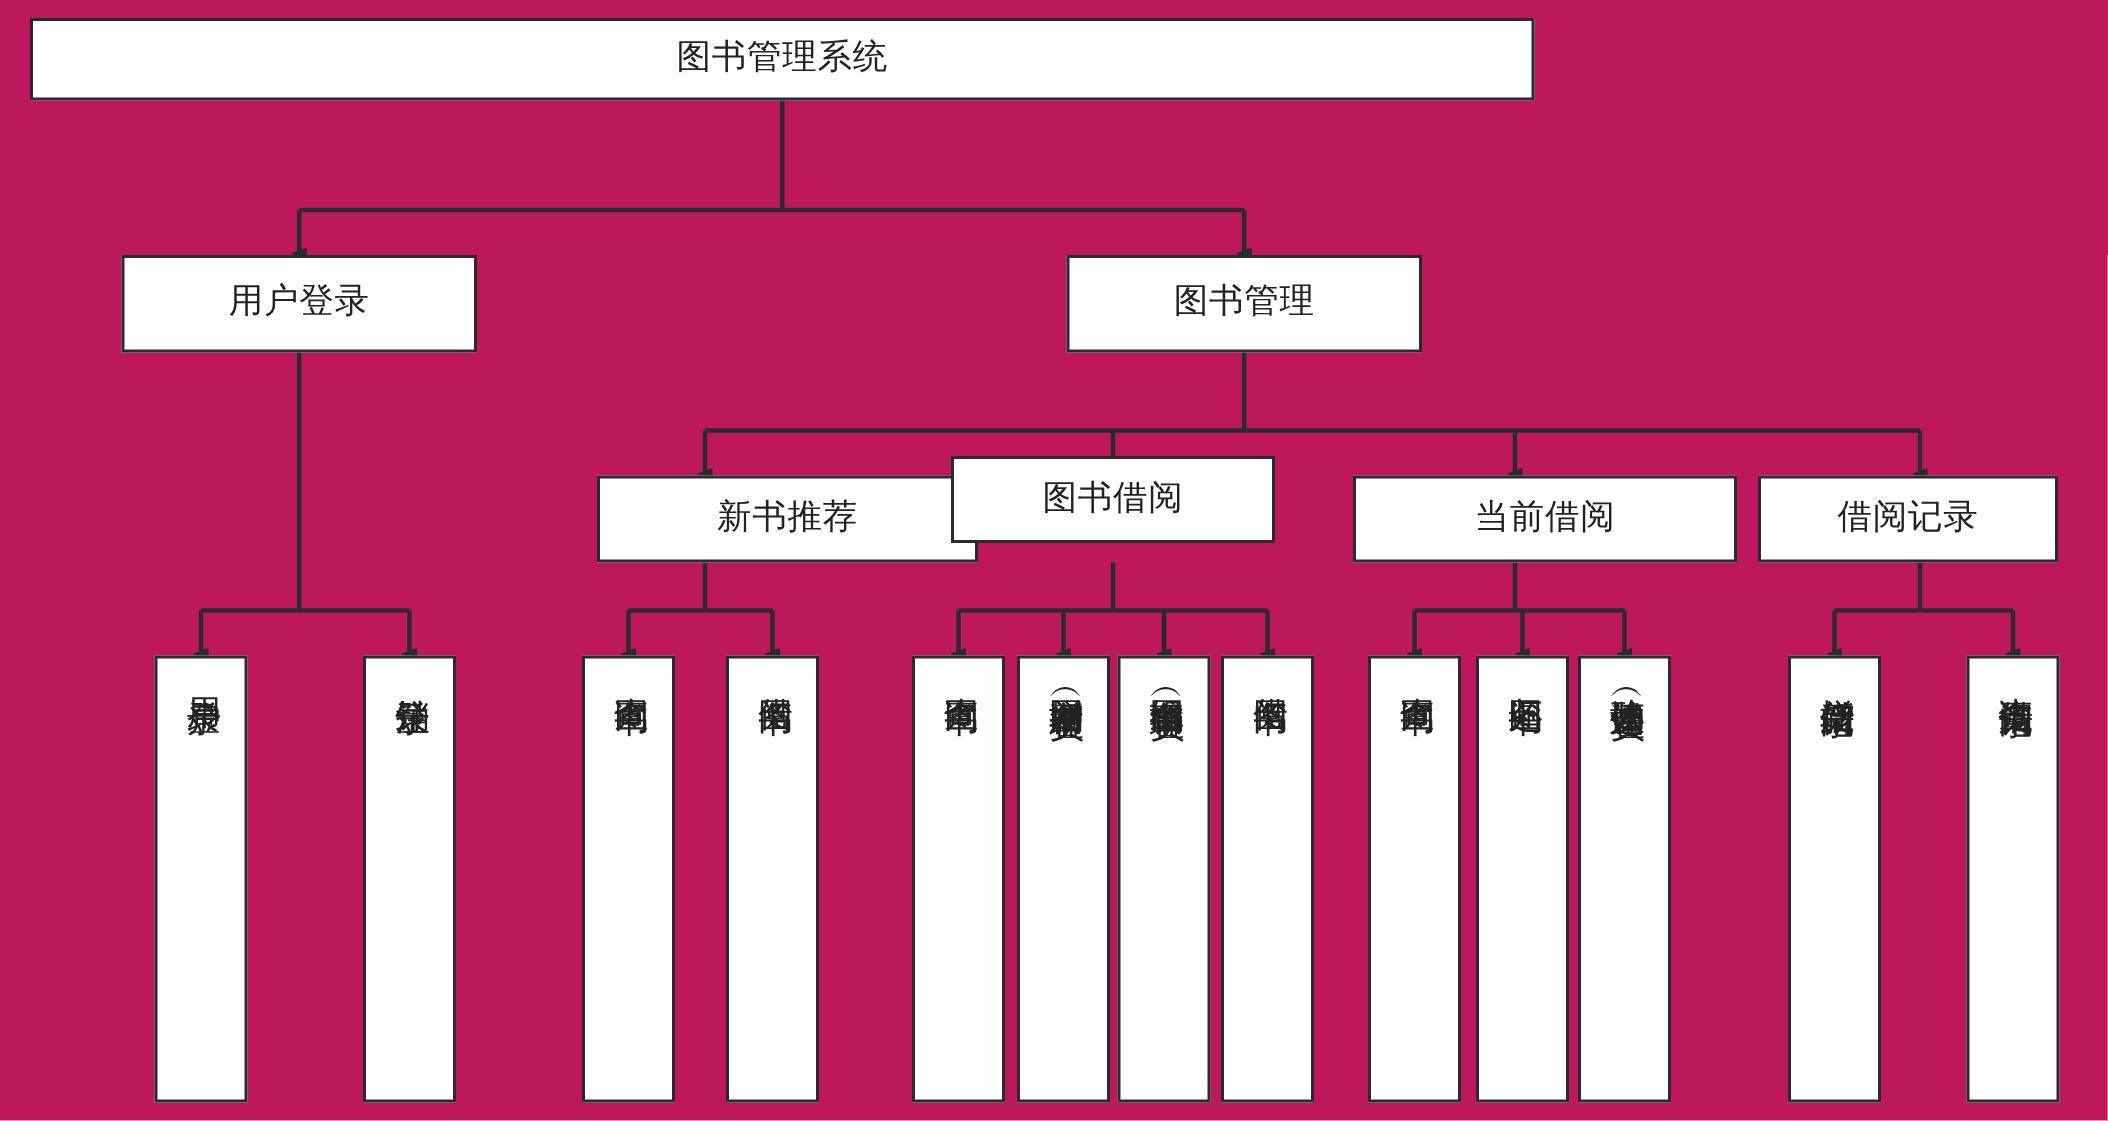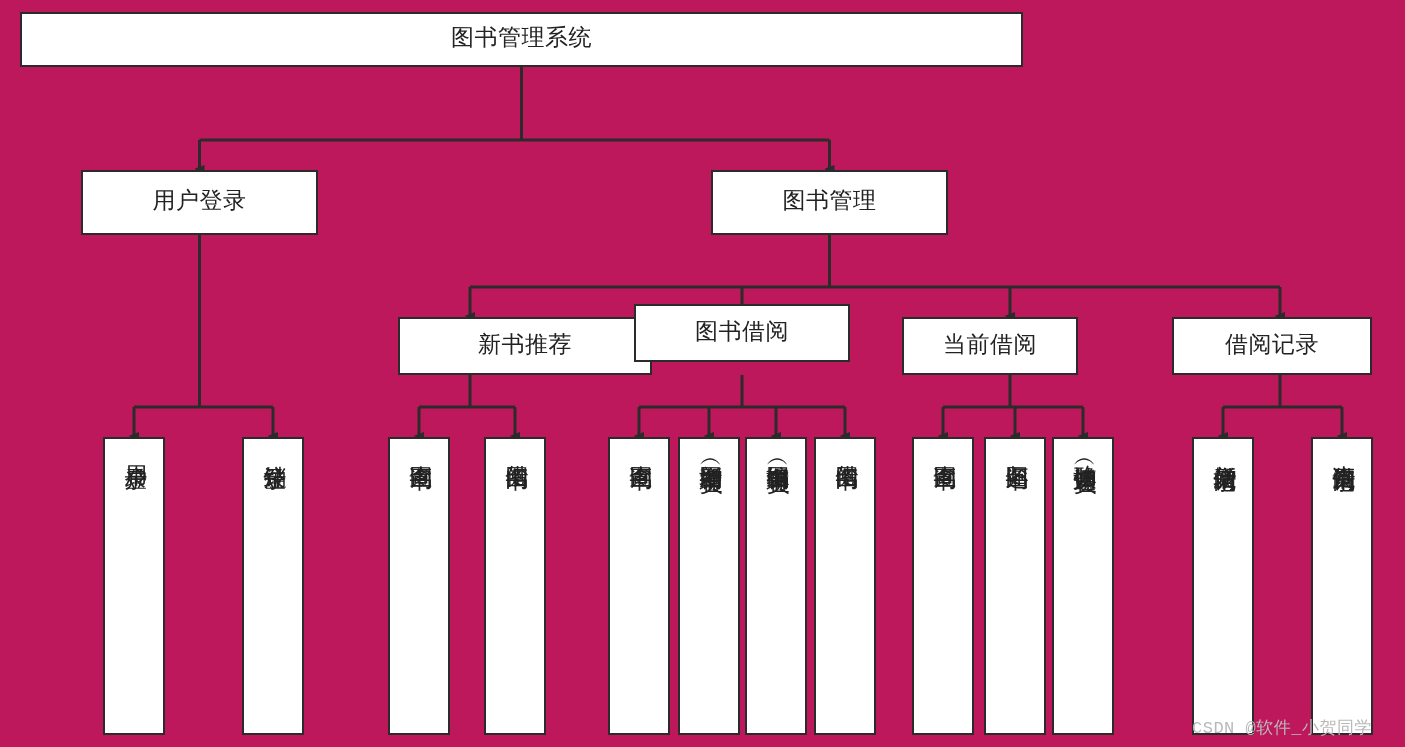--- a/index.html
+++ b/index.html
@@ -116,21 +116,21 @@
       </div>
       <div class="node node-h" style="left: 711px; top: 170px; width: 237px; height: 65px;">
         <span class="label">图书管理</span>
       </div>
       <div class="node node-h" style="left: 362px; top: 317px; width: 254px; height: 58px; margin-left: 36px;">
         <span class="label">新书推荐</span>
       </div>
       <div class="node node-h" style="left: 634px; top: 304px; width: 216px; height: 58px;">
         <span class="label">图书借阅</span>
       </div>
-      <div class="node node-h" style="left: 902px; top: 317px; width: 176px; height: 58px;">
+      <div class="node node-h" style="left: 902px; top: 317px; width: 256px; height: 58px;">
         <span class="label">当前借阅</span>
       </div>
       <div class="node node-h" style="left: 1172px; top: 317px; width: 200px; height: 58px;">
         <span class="label">借阅记录</span>
       </div>
       <div class="node node-v" style="left: 103px; top: 437px; width: 62px; height: 298px;">
         <span class="label">用户登录</span>
       </div>
       <div class="node node-v" style="left: 242px; top: 437px; width: 62px; height: 298px;">
         <span class="label">注销登录</span>
@@ -162,14 +162,13 @@
       <div class="node node-v" style="left: 1052px; top: 437px; width: 62px; height: 298px;">
         <span class="label">确认归还（管理员）</span>
       </div>
       <div class="node node-v" style="left: 1192px; top: 437px; width: 62px; height: 298px;">
         <span class="label">新增借阅记录</span>
       </div>
       <div class="node node-v" style="left: 1311px; top: 437px; width: 62px; height: 298px;">
         <span class="label">查询借阅记录</span>
       </div>
     </div>
-  <div class="watermark" style="left: 1192px; top: 716px;">CSDN @软件_小贺同学</div>
 </div>
 
 </body></html>

